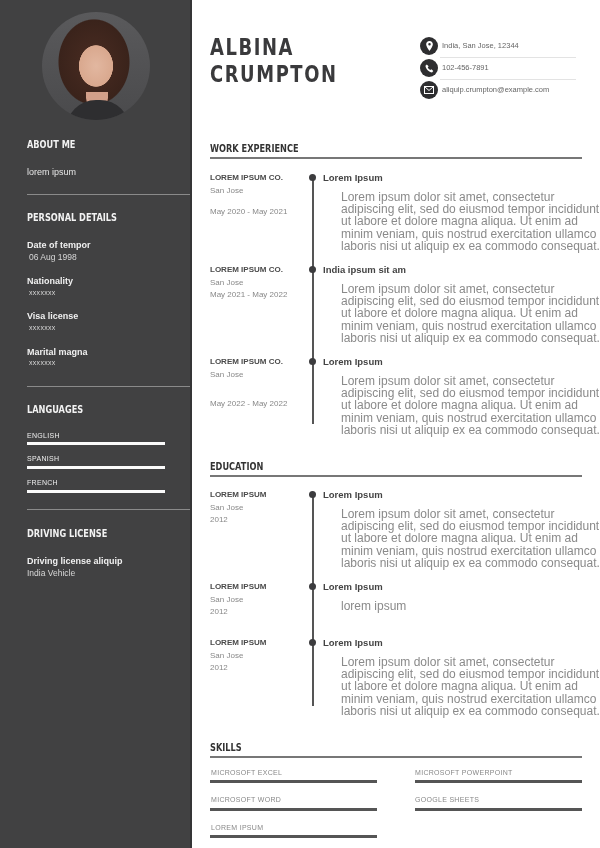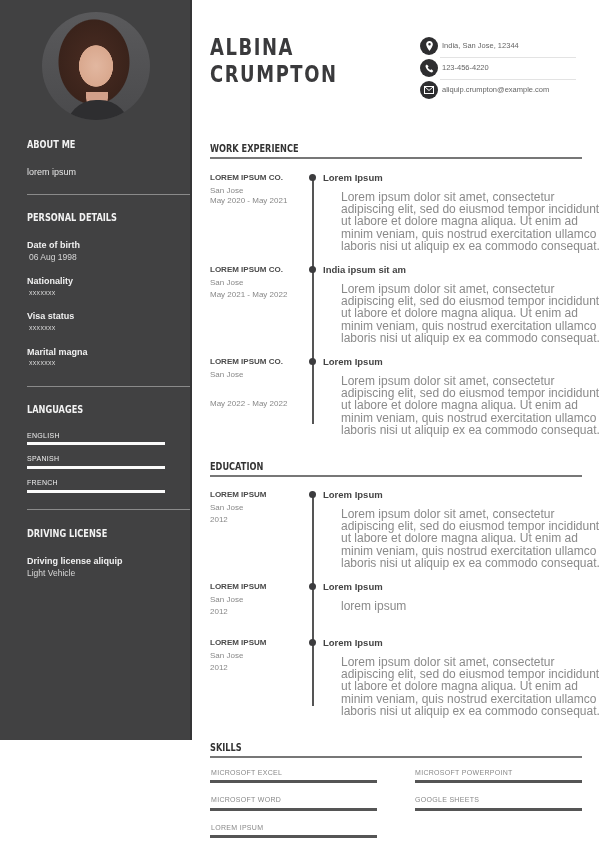--- a/index.html
+++ b/index.html
@@ -1,19 +1,19 @@
 <!DOCTYPE html>
 <html><head>
 <meta charset="utf-8">
 <style>
   * { box-sizing: border-box; margin: 0; padding: 0; }
   html, body { width: 600px; height: 848px; overflow: hidden; background: #fff; }
   body { font-family: "Liberation Sans", sans-serif; position: relative; }
 
-  .sidebar { position: absolute; left: 0; top: 0; width: 192px; height: 740px; background: #414142; color: #eee; padding-left: 11px; }
+  .sidebar { position: absolute; left: 0; top: 0; width: 192px; height: 848px; background: #414142; color: #eee; padding-left: 11px; }
   .sidebar::after { content: ""; position: absolute; right: 0; top: 0; width: 2px; height: 100%; background: #353536; }
   .photo { position: absolute; left: 42px; top: 12px; width: 108px; height: 108px; border-radius: 50%; overflow: hidden;
            background: radial-gradient(ellipse 28px 34px at 54px 54px, #e2b7a0 0%, #d9a88e 60%, transparent 62%),
                        radial-gradient(ellipse 50px 60px at 52px 50px, #4a2c22 0%, #3a231b 70%, transparent 72%),
                        linear-gradient(#5a5a5c, #4a4a4c); }
   .photo .shirt { position: absolute; left: 24px; bottom: -10px; width: 64px; height: 30px; background: #2e2e30; border-radius: 30px 30px 0 0; }
   .photo .neck { position: absolute; left: 44px; bottom: 12px; width: 22px; height: 16px; background: #d3a08a; border-radius: 0 0 10px 10px; }
 
   .sb-title { position: absolute; left: 27px; font-family: "DejaVu Sans", sans-serif; font-size: 10px; font-weight: bold; letter-spacing: 0; color: #f2f2f2; transform: scaleX(0.82); transform-origin: left; text-transform: uppercase; }
   .sb-text { position: absolute; left: 27px; font-size: 9px; color: #e6e6e6; }
@@ -50,42 +50,42 @@
   <div class="photo">
       <div class="neck"></div>
       <div class="shirt"></div>
     </div>
 
   <div class="sb-title" style="top:139px">ABOUT ME</div>
   <div class="sb-text" style="top:167px">lorem ipsum</div>
   <div class="sb-divider" style="top:194px"></div>
 
   <div class="sb-title" style="top:212px">PERSONAL DETAILS</div>
-  <div class="sb-label" style="top:240px">Date of birth</div>
+  <div class="sb-label" style="top:240px">Date of tempor</div>
   <div class="sb-val" style="top:252px">06 Aug 1998</div>
   <div class="sb-label" style="top:276px">Nationality</div>
   <div class="sb-val small" style="top:289px">xxxxxxx</div>
-  <div class="sb-label" style="top:311px">Visa status</div>
+  <div class="sb-label" style="top:311px">Visa license</div>
   <div class="sb-val small" style="top:324px">xxxxxxx</div>
   <div class="sb-label" style="top:347px">Marital magna</div>
   <div class="sb-val small" style="top:359px">xxxxxxx</div>
   <div class="sb-divider" style="top:386px"></div>
 
   <div class="sb-title" style="top:404px">LANGUAGES</div>
   <div class="lang-label" style="top:432px">ENGLISH</div>
   <div class="lang-bar" style="top:442px"></div>
   <div class="lang-label" style="top:455px">SPANISH</div>
   <div class="lang-bar" style="top:466px"></div>
   <div class="lang-label" style="top:479px">FRENCH</div>
   <div class="lang-bar" style="top:490px"></div>
   <div class="sb-divider" style="top:509px"></div>
 
   <div class="sb-title" style="top:528px">DRIVING LICENSE</div>
   <div class="sb-label" style="top:556px">Driving license aliquip</div>
-  <div class="sb-val" style="top:568px; left:27px">Light Vehicle</div>
+  <div class="sb-val" style="top:568px; left:27px">India Vehicle</div>
 </div>
 
 <div class="name">
   <div>ALBINA</div>
   <div>CRUMPTON</div>
 </div>
 
 <div class="contact-row" style="top:36px">
   <div class="icon">
     <svg width="9" height="10" viewBox="0 0 10 12">
@@ -94,40 +94,40 @@
   </div>
   <div class="txt">India, San Jose, 12344</div>
   <div class="line"></div>
 </div>
 <div class="contact-row" style="top:58px">
   <div class="icon">
     <svg width="9" height="9" viewBox="0 0 10 10">
         <path d="M2 0.5l2 2-1 1.3c.6 1.3 1.6 2.3 2.9 2.9L7.2 5.7l2 2-1.4 1.8C4.5 9.3.7 5.5.5 2z" fill="#fff"></path>
       </svg>
   </div>
-  <div class="txt">123-456-4220</div>
+  <div class="txt">102-456-7891</div>
   <div class="line"></div>
 </div>
 <div class="contact-row" style="top:80px">
   <div class="icon">
     <svg width="10" height="8" viewBox="0 0 10 8">
         <rect x="0.5" y="0.5" width="9" height="7" fill="none" stroke="#fff" stroke-width="1"></rect>
         <path d="M0.5 0.5L5 4.5 9.5 0.5" fill="none" stroke="#fff" stroke-width="1"></path>
       </svg>
   </div>
   <div class="txt">aliquip.crumpton@example.com</div>
 </div>
 
 <div class="sec-title" style="top:143px">WORK EXPERIENCE</div>
 <div class="sec-rule" style="top:157px"></div>
 <div class="timeline" style="top:176px; height:248px"></div>
 
 <div class="entry-org" style="top:173px">LOREM IPSUM CO.</div>
 <div class="entry-meta" style="top:185px">San Jose</div>
-<div class="entry-meta" style="top:195px">May 2020 - May 2021</div>
+<div class="entry-meta" style="top:206px">May 2020 - May 2021</div>
 <div class="dot" style="top:174px"></div>
 <div class="entry-title" style="top:172px">Lorem Ipsum</div>
 <div class="entry-desc" style="top:191px">Lorem ipsum dolor sit amet, consectetur adipiscing elit, sed do eiusmod tempor incididunt ut labore et dolore magna aliqua. Ut enim ad minim veniam, quis nostrud exercitation ullamco laboris nisi ut aliquip ex ea commodo consequat.</div>
 
 <div class="entry-org" style="top:265px">LOREM IPSUM CO.</div>
 <div class="entry-meta" style="top:277px">San Jose</div>
 <div class="entry-meta" style="top:289px">May 2021 - May 2022</div>
 <div class="dot" style="top:266px"></div>
 <div class="entry-title" style="top:264px">India ipsum sit am</div>
 <div class="entry-desc" style="top:283px">Lorem ipsum dolor sit amet, consectetur adipiscing elit, sed do eiusmod tempor incididunt ut labore et dolore magna aliqua. Ut enim ad minim veniam, quis nostrud exercitation ullamco laboris nisi ut aliquip ex ea commodo consequat.</div>

